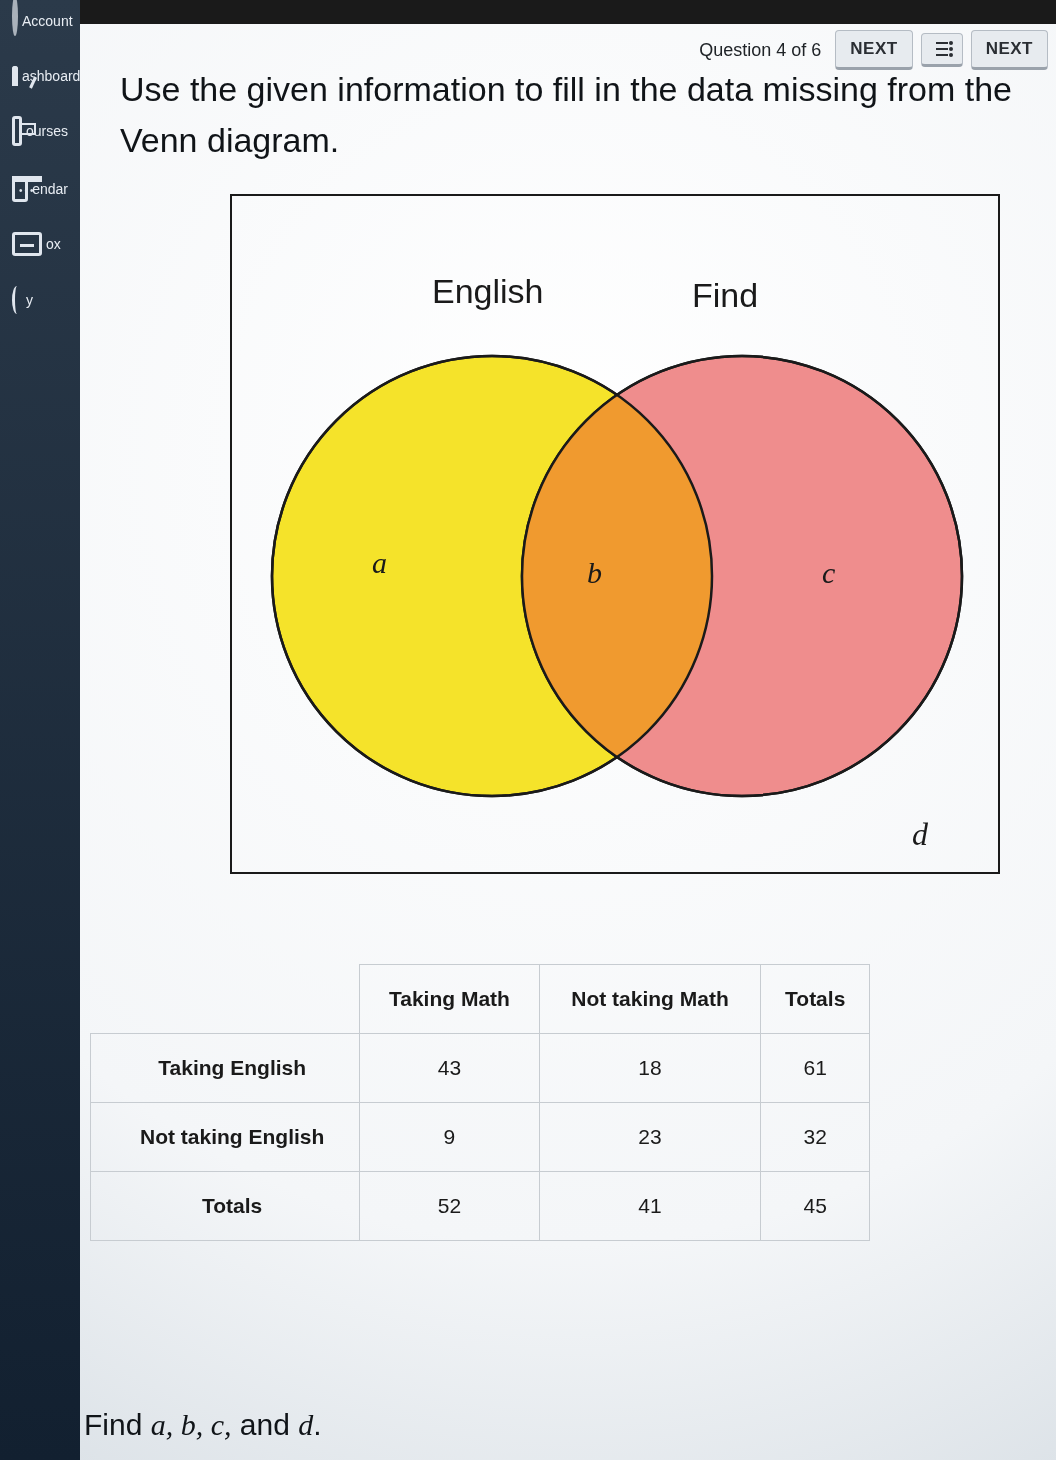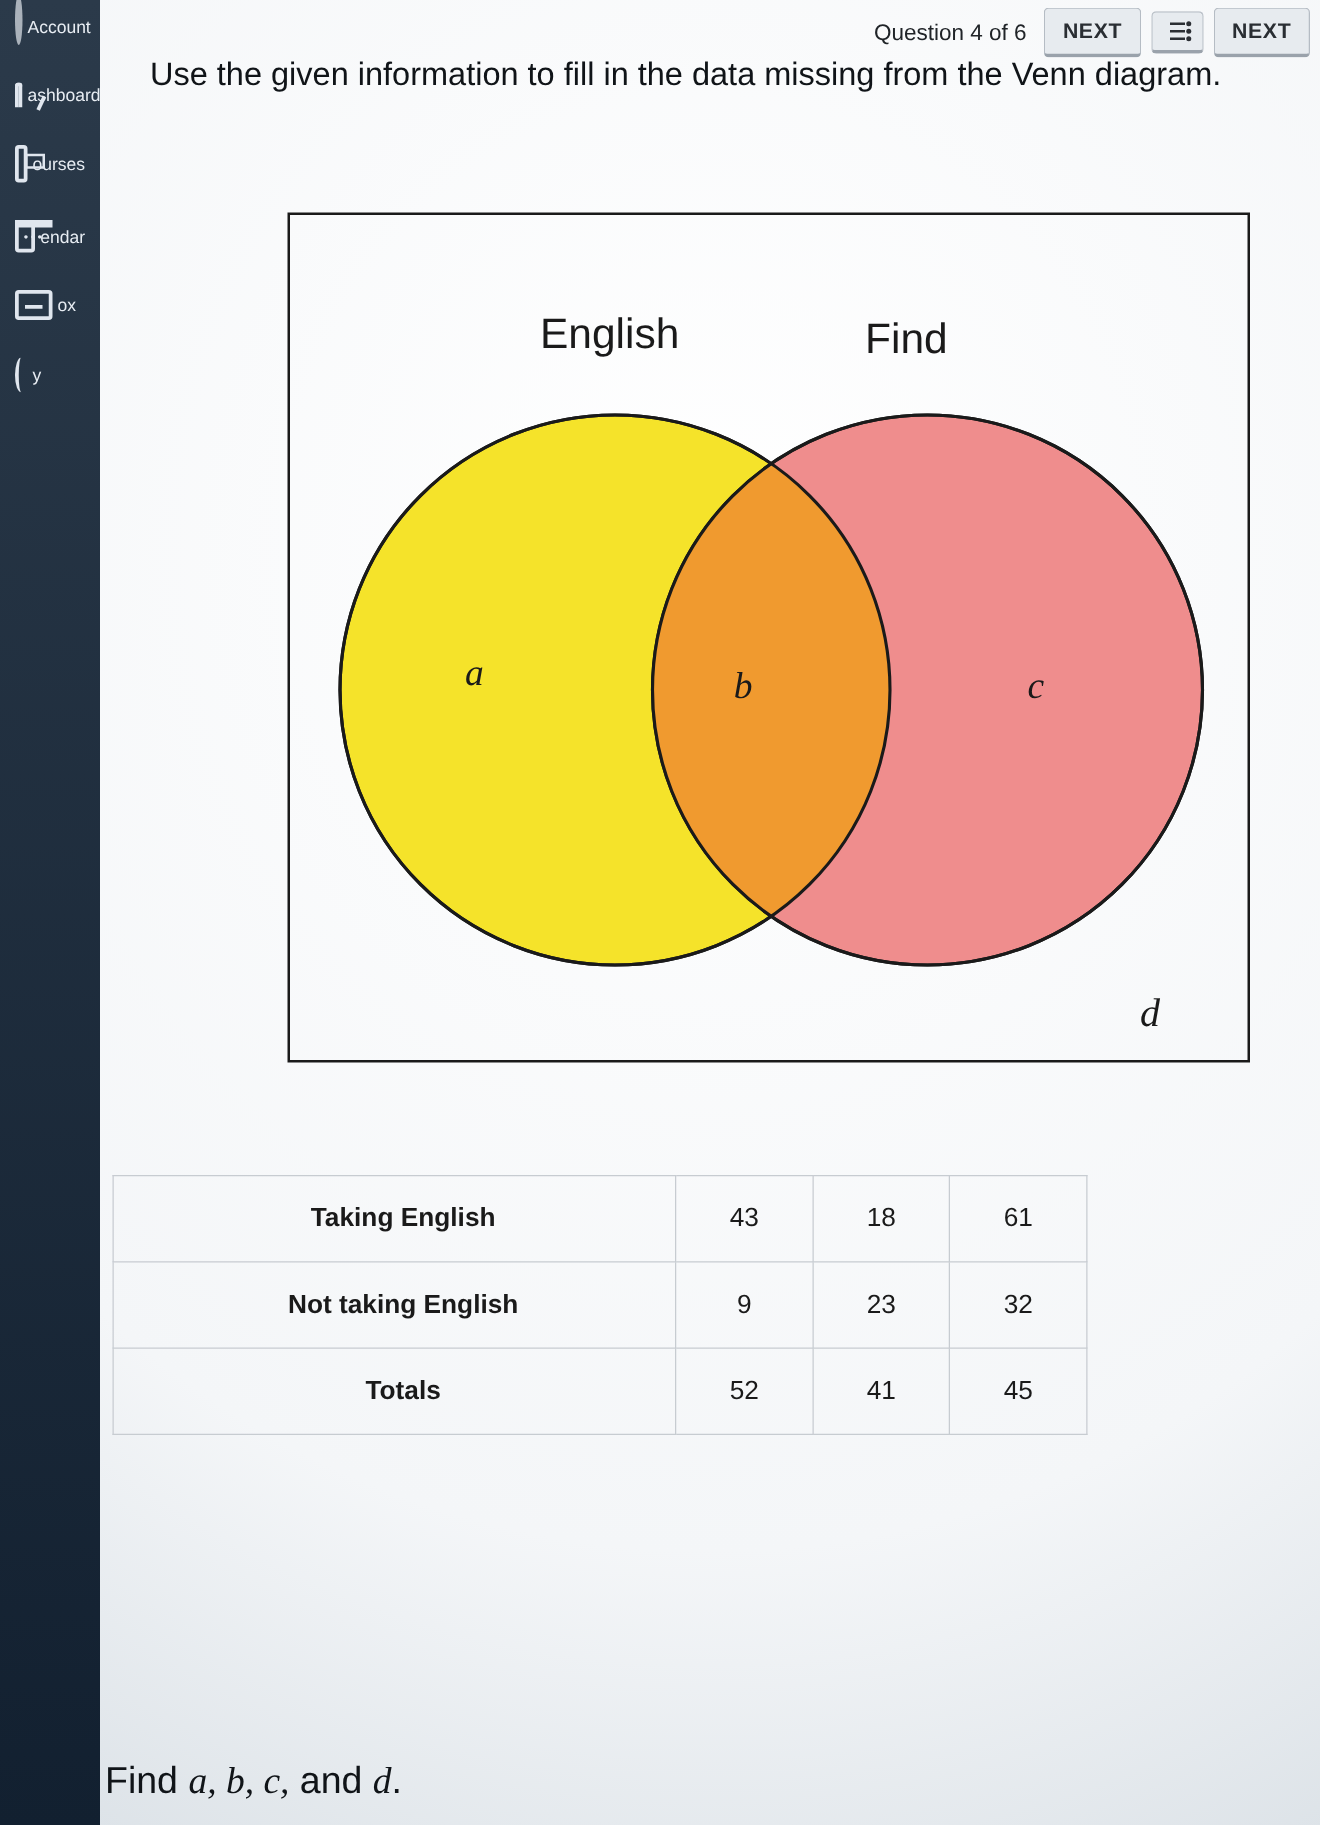--- a/index.html
+++ b/index.html
@@ -38,20 +38,21 @@
   .inbox-icon::after { content:""; position:absolute; width:14px; height:3px; background:#e0e6ee; bottom:6px; left:5px;}
 
   .clock-icon { width:10px; height:28px; border:3px solid #e0e6ee; border-radius:50%; border-right:none; border-top:none; border-bottom:none;}
 
   .main {
     flex: 1;
     background: radial-gradient(ellipse 140% 100% at 50% 30%, #ffffff 0%, #f4f6f8 55%, #d7dee4 85%, #b8c2cb 100%);
     position: relative;
     padding: 16px;
     overflow: hidden;
+    margin-top: 24px;
   }
 
   .topbar {
     position: absolute;
     top: 6px; right: 8px;
     display: flex;
     align-items: center;
     gap: 8px;
   }
   .q-counter { font-size:18px; color:#202428; font-weight:500; margin-right:6px;}
@@ -60,21 +61,21 @@
     padding:8px 14px; font-size:17px; font-weight:600; color:#2a2e33;
     border-radius:4px; cursor:pointer; letter-spacing:0.5px;
   }
   .menu-btn { width:42px; display:flex; align-items:center; justify-content:center; }
   .menu-lines { width:20px; height:14px; display:flex; flex-direction:column; justify-content:space-between;}
   .menu-lines div { height:2px; background:#2a2e33; width:100%; position:relative;}
   .menu-lines div::after { content:""; position:absolute; right:-5px; top:-1px; width:4px; height:4px; background:#2a2e33; border-radius:50%;}
 
   .question {
     position:absolute; top:40px; left:40px; right:37px;
-    font-size:26px; color:#101418; line-height:1.5;
+    font-size:34px; color:#101418; line-height:1.5;
   }
 
   .venn-box {
     position:absolute;
     top:170px; left:150px;
     width:770px; height:680px;
     border:2px solid #1a1a1a;
     background:transparent;
   }
   .venn-svg { position:absolute; top:0; left:0; }
@@ -173,20 +174,26 @@
     <div class="venn-lbl english">English</div>
     <div class="venn-lbl math">Find</div>
     <div class="venn-lbl reg-a">a</div>
     <div class="venn-lbl reg-b">b</div>
     <div class="venn-lbl reg-c">c</div>
     <div class="venn-lbl reg-d">d</div>
   </div>
 
   <table class="data-table">
     <tbody>
+        <tr>
+      <th></th>
+      <th>Taking Math</th>
+      <th>Not taking Math</th>
+      <th>Totals</th>
+    </tr>
     <tr>
       <td class="rowhdr">Taking English</td>
       <td>43</td>
       <td>18</td>
       <td>61</td>
     </tr>
     <tr>
       <td class="rowhdr">Not taking English</td>
       <td>9</td>
       <td>23</td>

